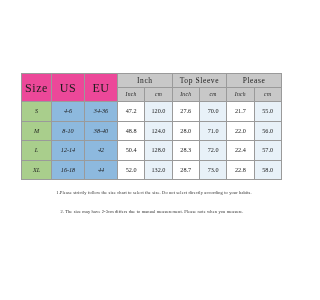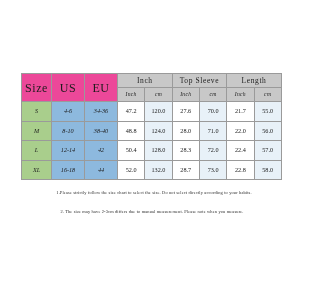--- a/index.html
+++ b/index.html
@@ -125,21 +125,21 @@
         <col class="w-m">
           <col class="w-m">
       </colgroup>
       <thead>
         <tr>
           <th class="hdr-tall" rowspan="2">Size</th>
           <th class="hdr-tall" rowspan="2">US</th>
           <th class="hdr-tall" rowspan="2">EU</th>
           <th class="hdr" colspan="2">Inch</th>
           <th class="hdr" colspan="2">Top Sleeve</th>
-          <th class="hdr" colspan="2">Length</th>
+          <th class="hdr" colspan="2">Please</th>
         </tr>
         <tr>
           <th class="subhdr">Inch</th>
           <th class="subhdr">cm</th>
           <th class="subhdr">Inch</th>
           <th class="subhdr">cm</th>
           <th class="subhdr">Inch</th>
           <th class="subhdr">cm</th>
         </tr>
       </thead>

